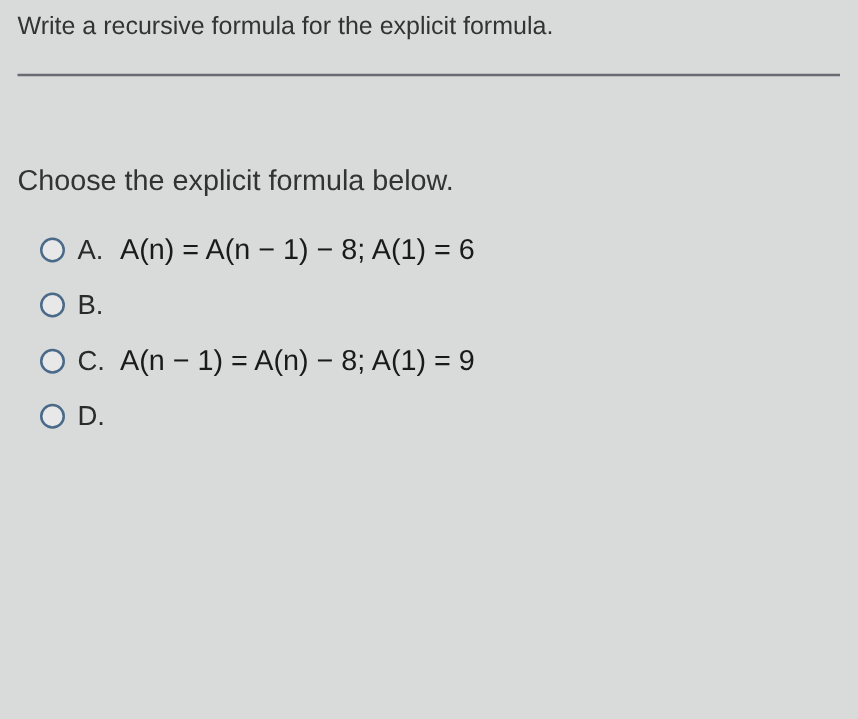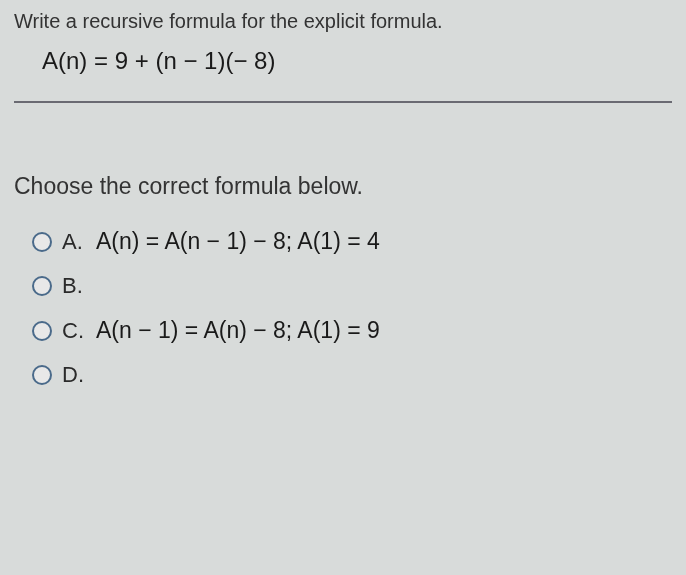--- a/index.html
+++ b/index.html
@@ -69,32 +69,31 @@
     .option-formula {
       font-size: 23px;
       color: #1a1a1a;
     }
   </style>
 </head>
 <body>
 
 <div class="problem-section">
   <div class="question-text">Write a recursive formula for the explicit formula.</div>
-  <div class="formula">A(n) = 9 + (n − 1)(− 8)</div>
   <hr class="divider">
 </div>
 
 <div class="answer-section">
-  <div class="choose-text">Choose the correct formula below.</div>
+  <div class="choose-text">Choose the explicit formula below.</div>
   <div class="options">
 
     <div class="option">
       <div class="radio"></div>
       <div class="option-letter">A.</div>
-      <div class="option-formula">A(n) = A(n − 1) − 8; A(1) = 4</div>
+      <div class="option-formula">A(n) = A(n − 1) − 8; A(1) = 6</div>
     </div>
 
     <div class="option">
       <div class="radio"></div>
       <div class="option-letter">B.</div>
     </div>
 
     <div class="option">
       <div class="radio"></div>
       <div class="option-letter">C.</div>

